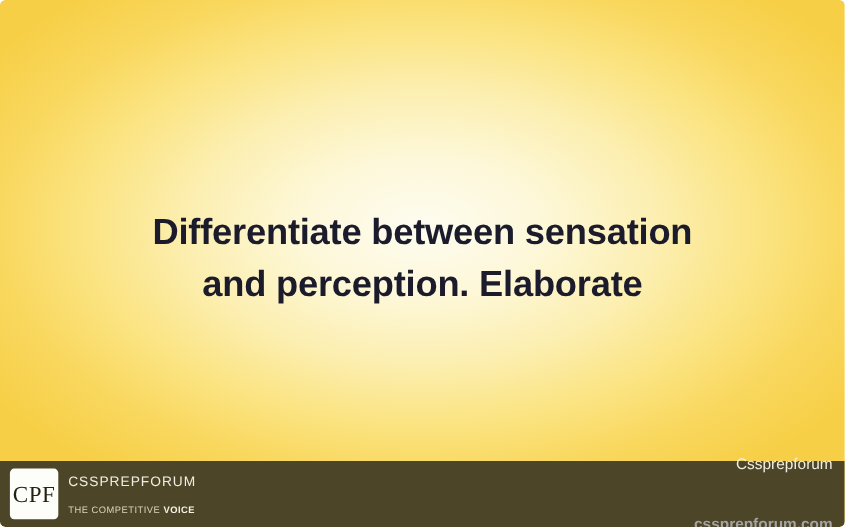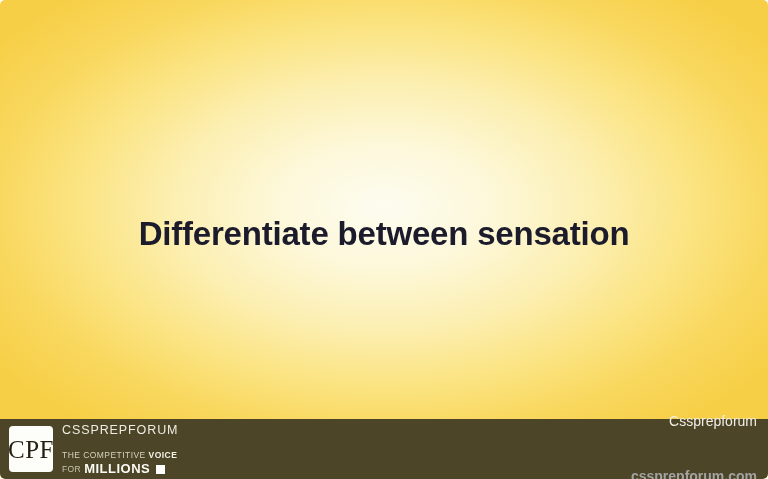--- a/index.html
+++ b/index.html
@@ -81,21 +81,21 @@
     height: 46px;
     background: #fdfdfa;
     border-radius: 4px;
     display: flex;
     align-items: center;
     justify-content: center;
     flex: 0 0 auto;
   }
   .brand-mark-text {
     font-family: "Liberation Serif", serif;
-    font-size: 25px;
+    font-size: 21px;
     line-height: 1;
     font-weight: 400;
     color: #231f12;
     letter-spacing: 0.5px;
   }
   .brand-words {
     margin-left: 9px;
     display: flex;
     flex-direction: column;
     justify-content: center;
@@ -169,37 +169,33 @@
   }
 </style>
 </head>
 <body>
 
 <div class="slide">
 
   <div class="question-area">
     <h1 class="question-text">
       <span class="qline">Differentiate between sensation</span>
+      <span class="qline">and perception. Elaborate</span>
     </h1>
   </div>
 
   <div class="footer-bar">
 
     <div class="brand">
       <div class="brand-mark">
         <span class="brand-mark-text">CPF</span>
       </div>
       <div class="brand-words">
         <span class="brand-name">CSSPREPFORUM</span>
         <span class="brand-tagline1"><span>THE COMPETITIVE </span><b>VOICE</b></span>
-        <span class="brand-tagline2">
-            <span>FOR </span>
-            <b>MILLIONS</b>
-            <i class="brand-square"></i>
-          </span>
       </div>
     </div>
 
     <div class="site">
       <span class="site-name">Cssprepforum</span>
       <span class="site-url">cssprepforum.com</span>
     </div>
 
   </div>
 

